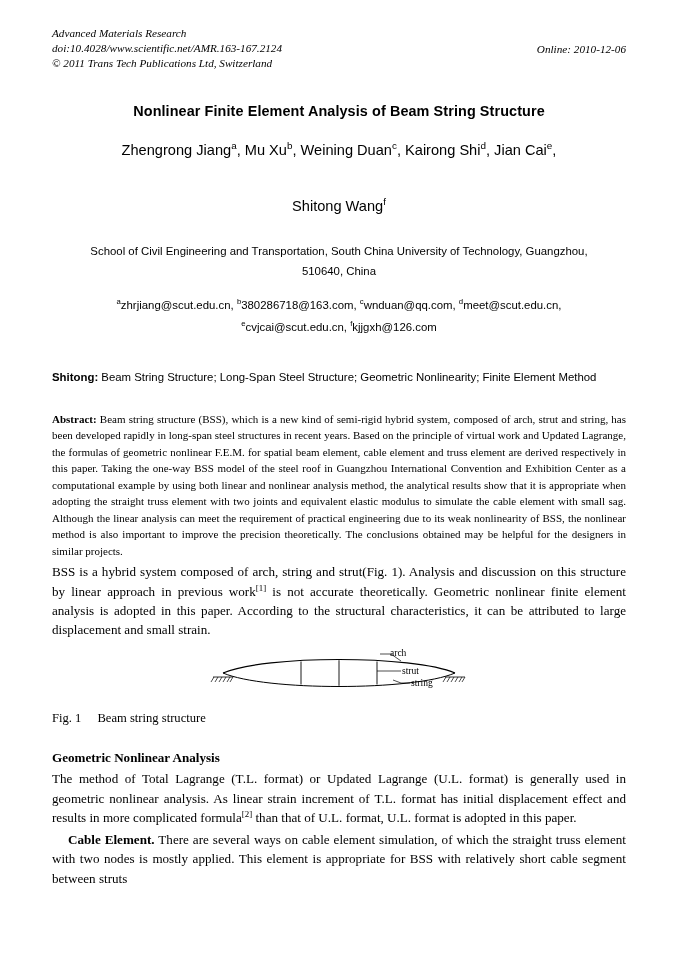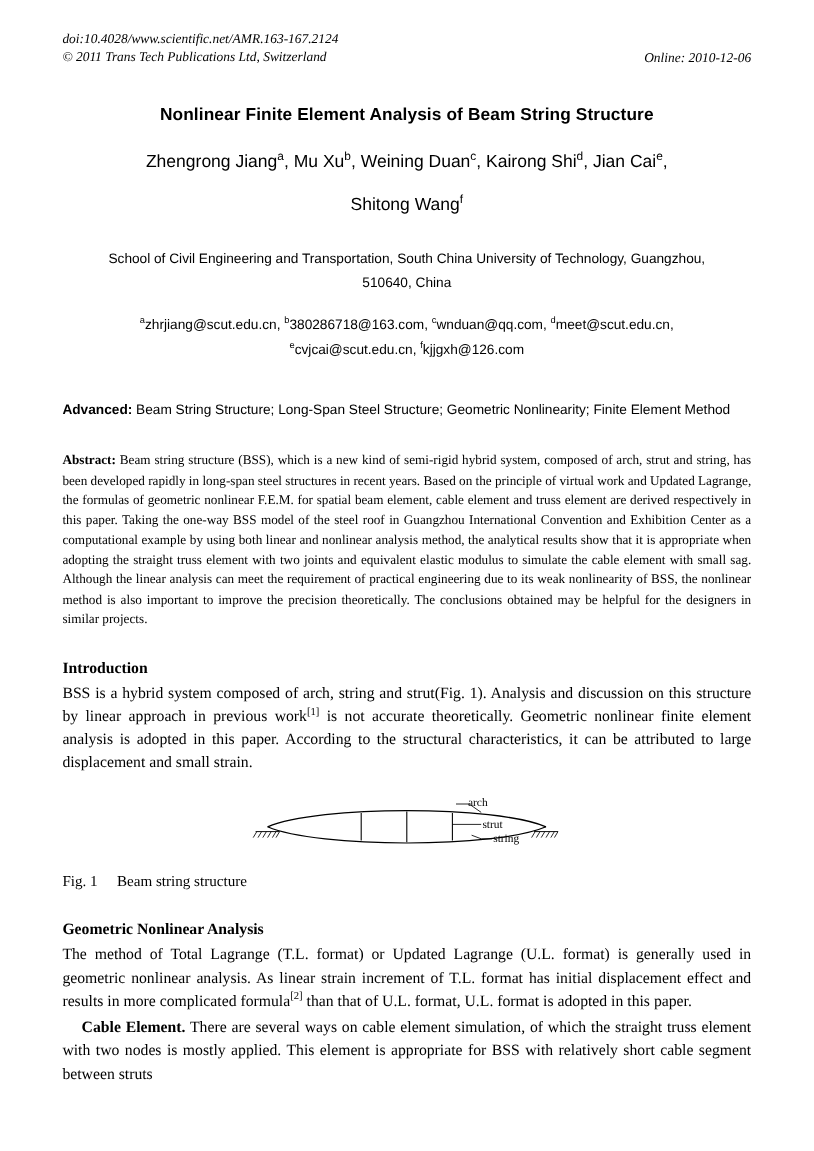--- a/index.html
+++ b/index.html
@@ -60,21 +60,21 @@
     text-align: center;
     font-family: "Liberation Sans", sans-serif;
     font-size: 14.6px;
     margin-top: 21px;
     line-height: 1.5;
   }
   .authors2 {
     text-align: center;
     font-family: "Liberation Sans", sans-serif;
     font-size: 14.6px;
-    margin-top: 16px;
+    margin-top: 36px;
   }
   sup {
     font-size: 0.68em;
     vertical-align: super;
     line-height: 0;
   }
 
   
   .affil {
     text-align: center;
@@ -129,21 +129,21 @@
   .para.indent {
     text-indent: 16px;
   }
   .para b {
     font-weight: bold;
     font-family: Liberation Serif, serif;
   }
 
   
   .figure {
-    margin-top: 19px;
+    margin-top: 8px;
     text-align: center;
   }
   .figure-caption {
     font-size: 12.6px;
     margin-top: 6px;
     text-align: left;
   }
   .figure-caption .gap {
     display: inline-block;
     width: 16px;
@@ -151,20 +151,21 @@
   svg { display: block; margin: 0 auto; }
 </style>
 </head>
 <body>
 
 <div class="page">
 
   <div class="header">
     <div class="header-right">Online: 2010-12-06</div>
     <div class="header-left">
+      <div class="header-line">Advanced Materials Research</div>
       <div class="header-line">doi:10.4028/www.scientific.net/AMR.163-167.2124</div>
       <div class="header-line">© 2011 Trans Tech Publications Ltd, Switzerland</div>
     </div>
   </div>
 
   <div class="title">Nonlinear Finite Element Analysis of Beam String Structure</div>
 
   <div class="authors">
     <span><span>Zhengrong Jiang</span><sup>a</sup><span>, </span></span>
     <span><span>Mu Xu</span><sup>b</sup><span>, </span></span>
@@ -180,28 +181,27 @@
     <div>School of Civil Engineering and Transportation, South China University of Technology, Guangzhou,</div>
     <div>510640, China</div>
   </div>
 
   <div class="emails">
     <div><sup>a</sup><span>zhrjiang@scut.edu.cn, </span><sup>b</sup><span>380286718@163.com, </span><sup>c</sup><span>wnduan@qq.com, </span><sup>d</sup><span>meet@scut.edu.cn,</span></div>
     <div><sup>e</sup><span>cvjcai@scut.edu.cn, </span><sup>f</sup><span>kjjgxh@126.com</span></div>
   </div>
 
   <div class="keywords">
-    <b>Advanced:</b><span> Beam String Structure; Long-Span Steel Structure; Geometric Nonlinearity; Finite Element Method</span>
+    <b>Shitong:</b><span> Beam String Structure; Long-Span Steel Structure; Geometric Nonlinearity; Finite Element Method</span>
   </div>
 
   <div class="abstract">
     <b>Abstract:</b><span> Beam string structure (BSS), which is a new kind of semi-rigid hybrid system, composed of arch, strut and string, has been developed rapidly in long-span steel structures in recent years. Based on the principle of virtual work and Updated Lagrange, the formulas of geometric nonlinear F.E.M. for spatial beam element, cable element and truss element are derived respectively in this paper. Taking the one-way BSS model of the steel roof in Guangzhou International Convention and Exhibition Center as a computational example by using both linear and nonlinear analysis method, the analytical results show that it is appropriate when adopting the straight truss element with two joints and equivalent elastic modulus to simulate the cable element with small sag. Although the linear analysis can meet the requirement of practical engineering due to its weak nonlinearity of BSS, the nonlinear method is also important to improve the precision theoretically. The conclusions obtained may be helpful for the designers in similar projects.</span>
   </div>
 
-  <div class="section-head">Introduction</div>
   <div class="para">
     <span>BSS is a hybrid system composed of arch, string and strut(Fig. 1). Analysis and discussion on this structure by linear approach in previous work</span><sup>[1]</sup><span> is not accurate theoretically. Geometric nonlinear finite element analysis is adopted in this paper. According to the structural characteristics, it can be attributed to large displacement and small strain.</span>
   </div>
 
   <div class="figure">
     <svg width="268" height="58" viewBox="0 0 268 58">
 
       <path d="M18,26 C60,8 208,8 250,26" fill="none" stroke="#000" stroke-width="1.1"></path>
 
       <path d="M18,26 C60,44 208,44 250,26" fill="none" stroke="#000" stroke-width="1"></path>

